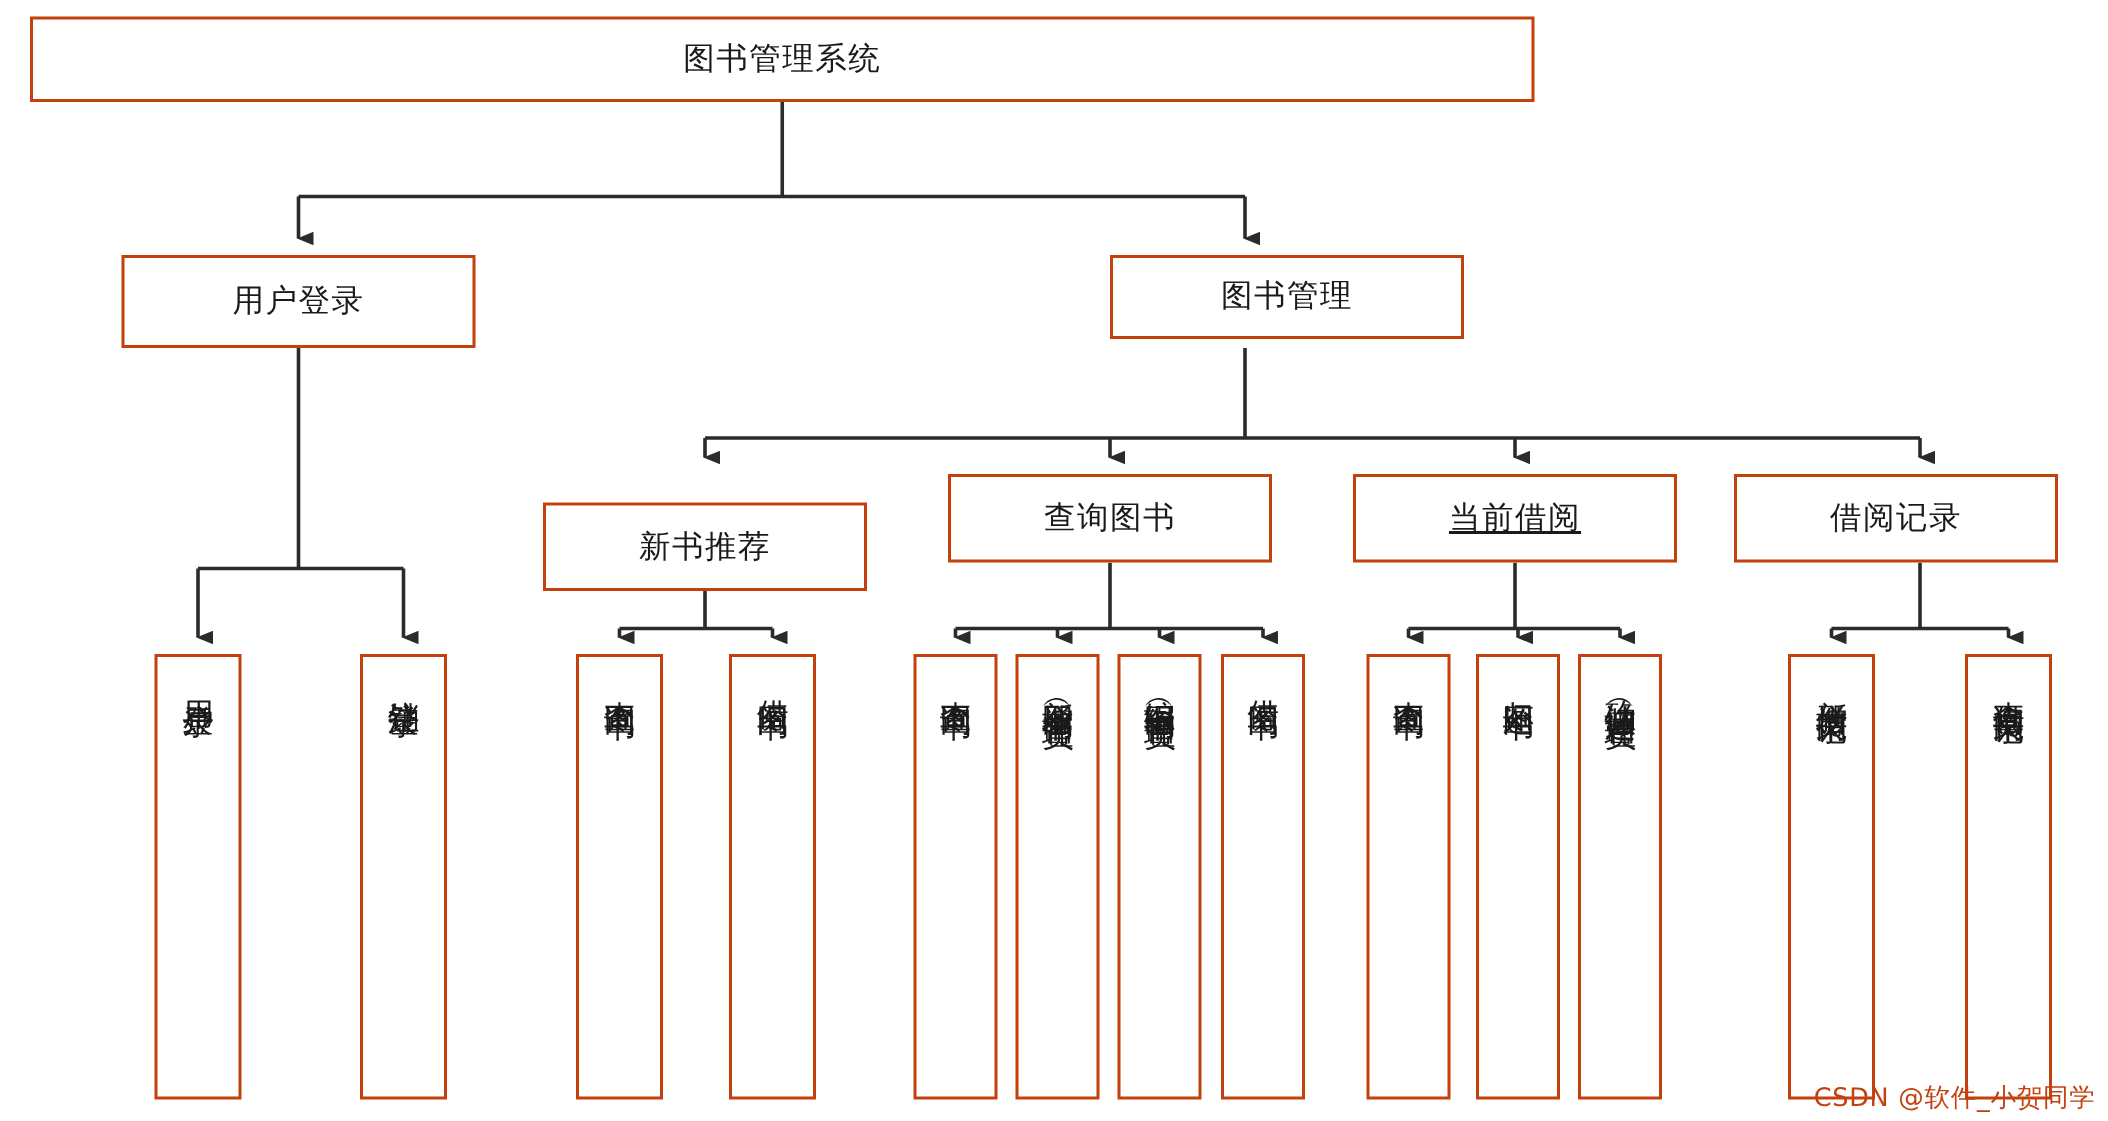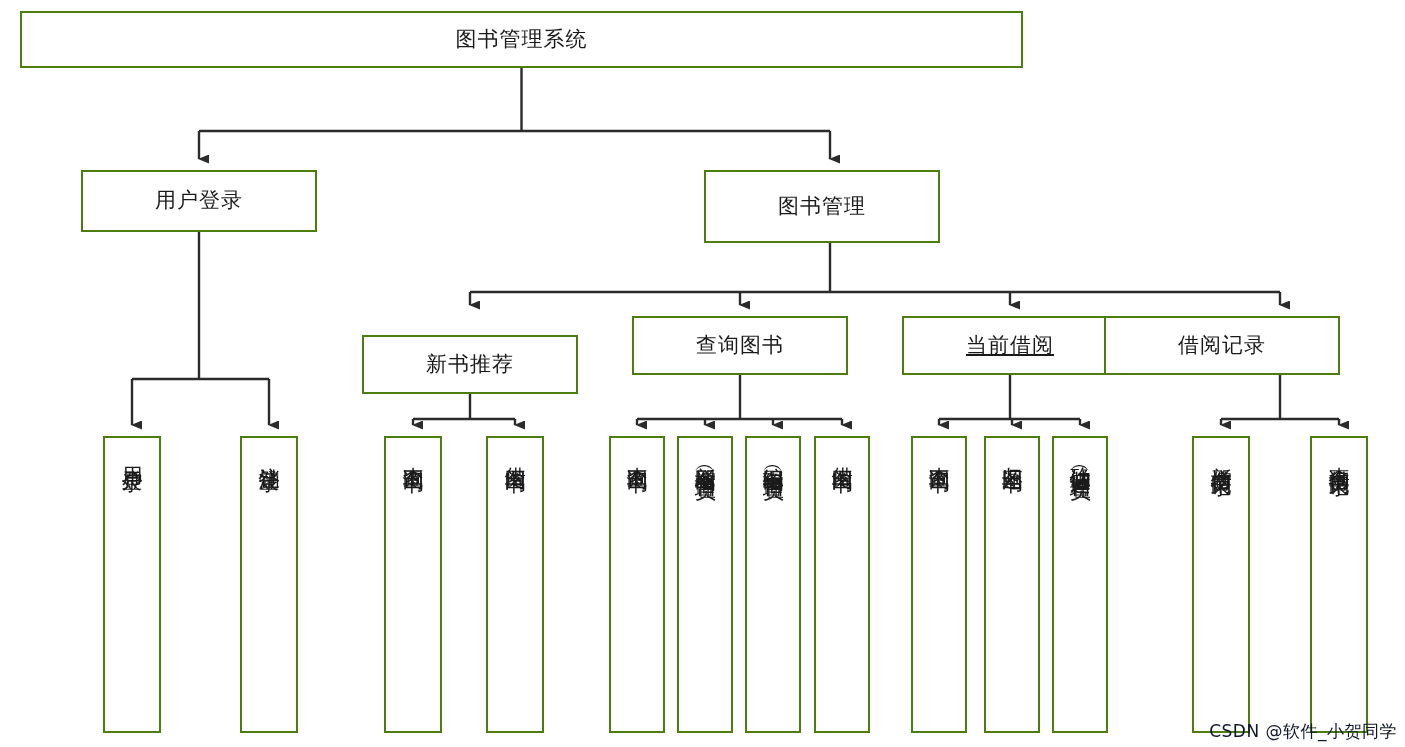--- a/index.html
+++ b/index.html
@@ -22,21 +22,21 @@
     position: absolute;
     left: 0;
     top: 0;
     width: 1405px;
     height: 747px;
     pointer-events: none;
   }
   .node {
     position: absolute;
     box-sizing: border-box;
-    border: 2px solid #4d7c0f;
+    border: 2px solid #c2410c;
     background: #ffffff;
     display: flex;
     align-items: center;
     justify-content: center;
     color: #1a1a1a;
   }
   .node.horiz {
     font-size: 21px;
     letter-spacing: 1px;
     line-height: 1.2;
@@ -53,21 +53,21 @@
     line-height: 1.35;
     letter-spacing: 2px;
     white-space: nowrap;
     color: #1a1a1a;
   }
   #watermark {
     position: absolute;
     right: 8px;
     bottom: 4px;
     font-size: 17px;
-    color: #0f172a;
+    color: #c2410c;
     letter-spacing: 0.5px;
     white-space: nowrap;
   }
 </style>
 </head>
 <body>
 
 <div id="canvas">
 
   <svg id="edges" viewBox="0 0 1405 747" xmlns="http://www.w3.org/2000/svg">
@@ -113,34 +113,34 @@
       </g>
   </svg>
 
   <div class="node horiz" style="left: 20px; top: 11px; width: 1003px; height: 57px;">
     <span>图书管理系统</span>
   </div>
 
   <div class="node horiz" style="left: 81px; top: 170px; width: 236px; height: 62px;">
     <span>用户登录</span>
   </div>
-  <div class="node horiz" style="left: 704px; top: 170px; width: 236px; height: 73px;">
+  <div class="node horiz" style="left: 740px; top: 170px; width: 236px; height: 56px;">
     <span>图书管理</span>
   </div>
 
   <div class="node horiz" style="left: 362px; top: 316px; width: 216px; height: 59px; margin-top: 19px;">
     <span>新书推荐</span>
   </div>
   <div class="node horiz" style="left: 632px; top: 316px; width: 216px; height: 59px;">
     <span>查询图书</span>
   </div>
   <div class="node horiz" style="left: 902px; top: 316px; width: 216px; height: 59px; text-decoration: underline;">
     <span>当前借阅</span>
   </div>
-  <div class="node horiz" style="left: 1104px; top: 316px; width: 236px; height: 59px;">
+  <div class="node horiz" style="left: 1156px; top: 316px; width: 216px; height: 59px;">
     <span>借阅记录</span>
   </div>
 
   <div class="node vert" style="left: 103px; top: 436px; width: 58px; height: 297px;">
     <span class="vlabel">用户登录</span>
   </div>
   <div class="node vert" style="left: 240px; top: 436px; width: 58px; height: 297px;">
     <span class="vlabel">注销登录</span>
   </div>
   <div class="node vert" style="left: 384px; top: 436px; width: 58px; height: 297px;">

